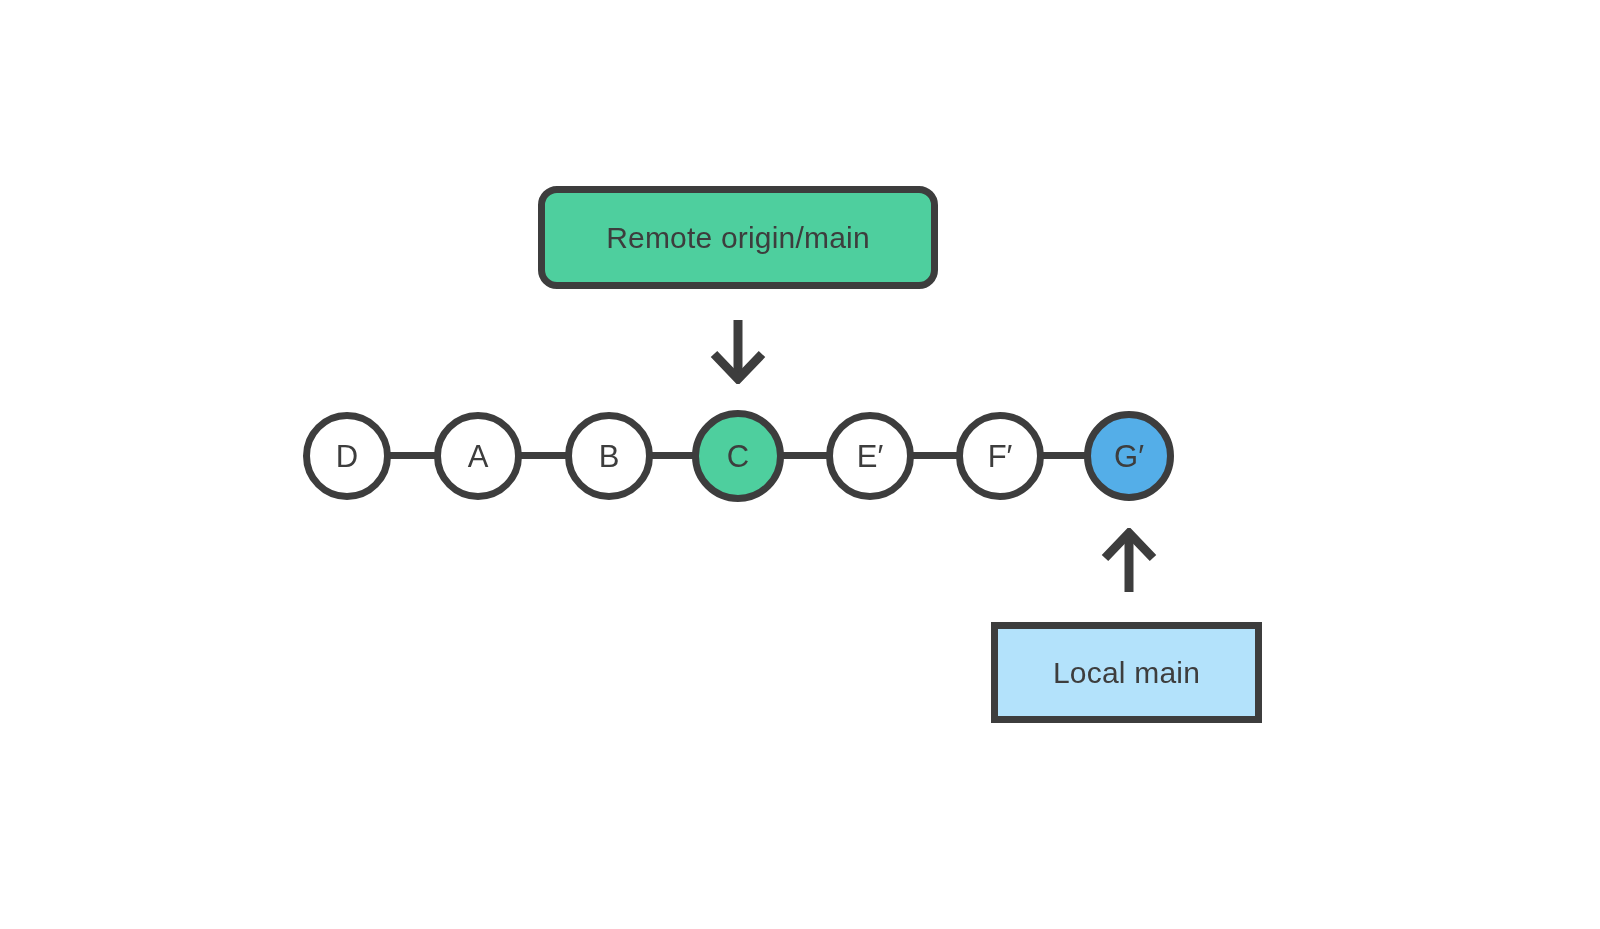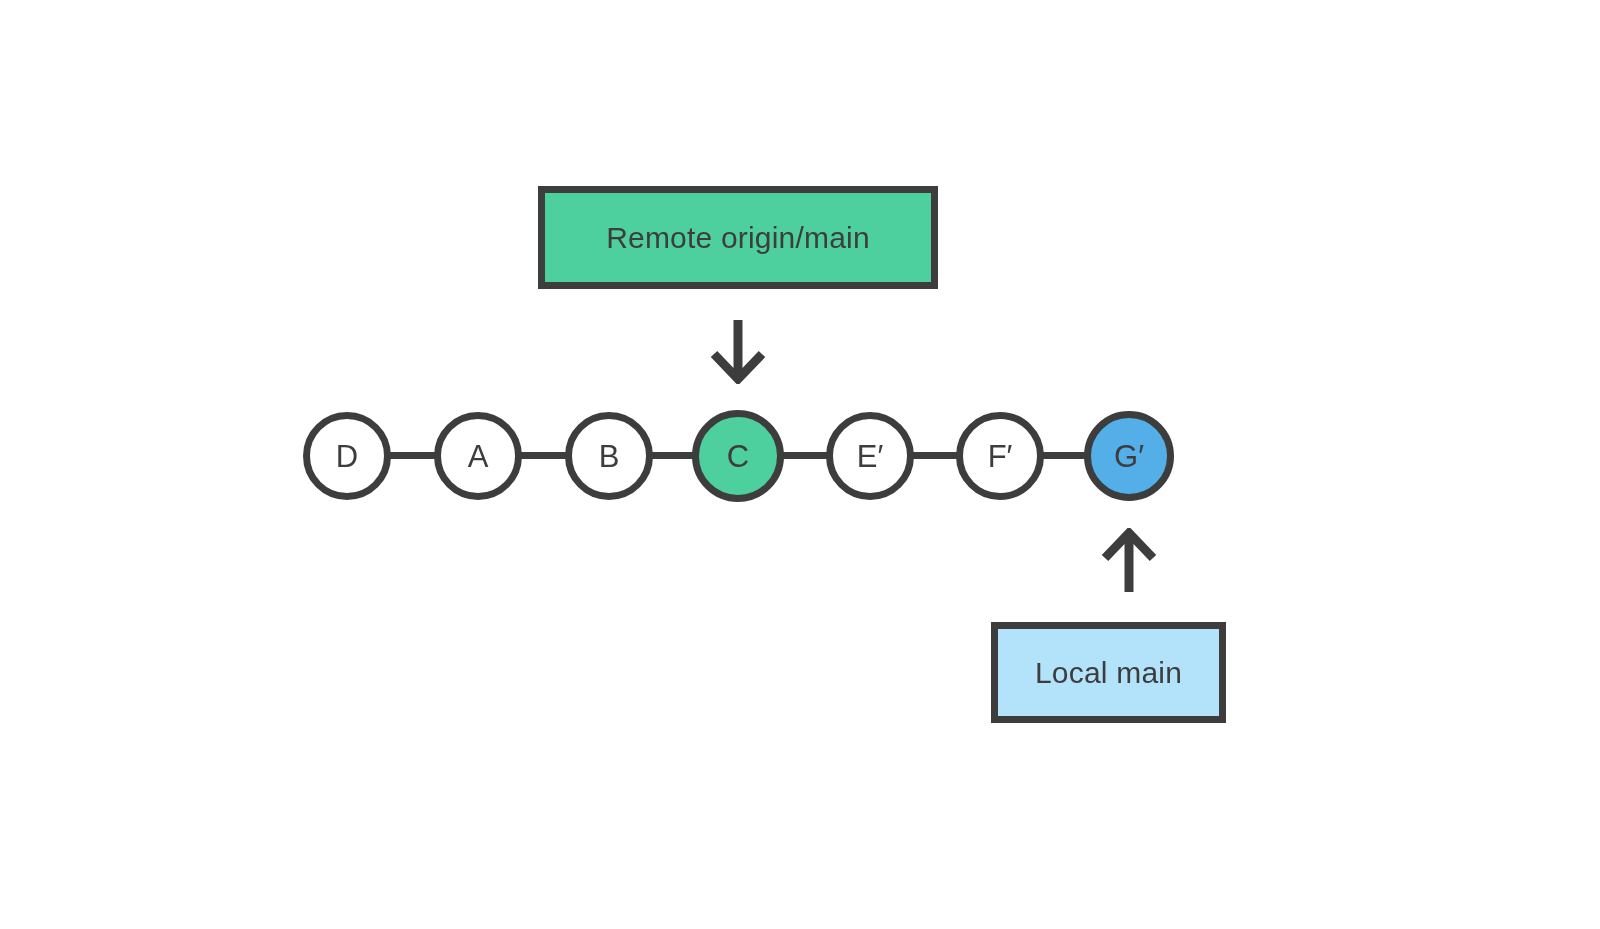--- a/index.html
+++ b/index.html
@@ -32,25 +32,26 @@
     color: #3d3d3d;
     letter-spacing: 0.2px;
     white-space: nowrap;
   }
   #remote-box {
     left: 538px;
     top: 186px;
     width: 400px;
     height: 103px;
     background: #4ecf9e;
+    border-radius: 19px;
   }
   #local-box {
     left: 991px;
     top: 622px;
-    width: 235px;
+    width: 271px;
     height: 101px;
     background: #b3e2fb;
   }
 
   
   #commit-chain {
     position: absolute;
     left: 0;
     top: 0;
     width: 1600px;

